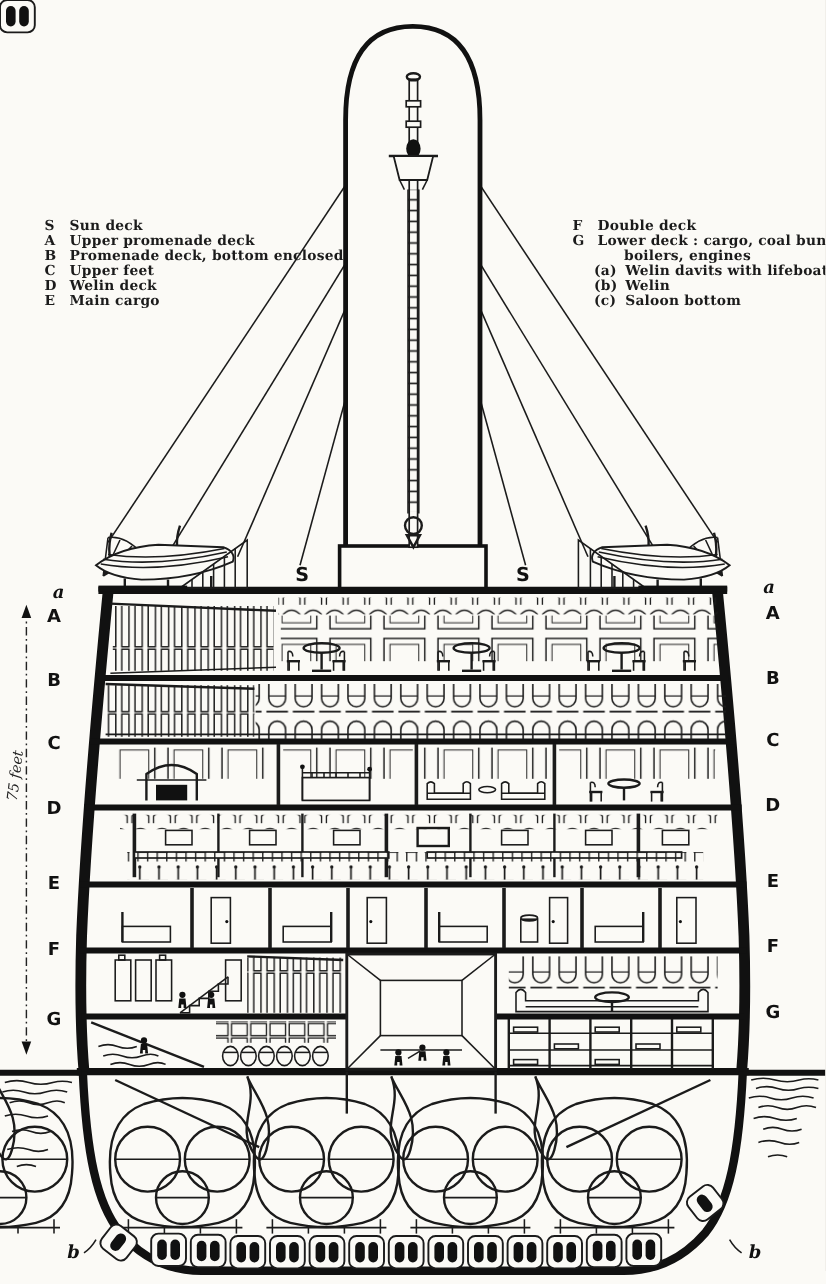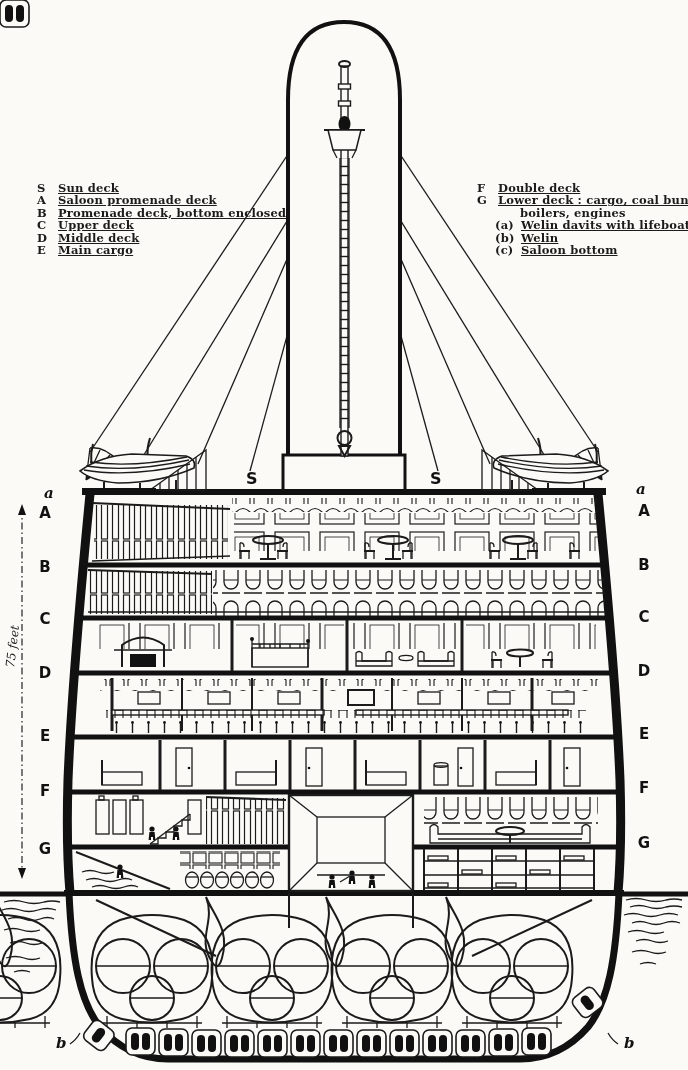--- a/index.html
+++ b/index.html
@@ -4,21 +4,21 @@
 <style>
   html,body{margin:0;padding:0;background:#e8e6e0;}
   .page{
     position:relative;width:688px;height:1070px;margin:0 auto;
     background:#fbfaf6;overflow:hidden;
     font-family:"DejaVu Serif","Liberation Serif",serif;color:#1b1b1b;
   }
   .legend{position:absolute;font-size:11.5px;font-weight:bold;line-height:12.4px;letter-spacing:.2px;}
   .legend .row{display:flex;}
   .legend .k{width:21px;flex:0 0 21px;}
-  .legend .lbl{white-space:nowrap;text-decoration:underline;}
+  .legend .lbl{white-space:nowrap;}
   .legend .cont{margin-left:43px;white-space:nowrap;}
   .legend .sub .k{width:26px;flex:0 0 26px;}
   .legend .sub{margin-left:18px;}
   svg text{font-family:"DejaVu Sans","Liberation Sans",sans-serif;}
   text.deckletter{font-size:15px;font-weight:bold;fill:#111;}
   text.slabel{font-size:16px;font-weight:bold;fill:#111;}
   text.ital{font-family:"DejaVu Serif","Liberation Serif",serif;font-style:italic;font-size:15px;fill:#111;font-weight:bold;}
   text.feet{font-family:"DejaVu Serif","Liberation Serif",serif;font-style:italic;font-size:12px;fill:#222;font-weight:normal;}
   .ink{stroke:#1b1b1b;fill:none;stroke-width:1.3;}
   .ink2{stroke:#1b1b1b;fill:none;stroke-width:2;}
@@ -31,33 +31,33 @@
 
 <div class="page">
 
   <div class="legend" style="left:37px;top:182px;">
     <div class="row">
         <span class="k">S</span>
         <span class="lbl">Sun deck</span>
       </div>
     <div class="row">
         <span class="k">A</span>
-        <span class="lbl">Saloon promenade deck</span>
+        <span class="lbl">Upper promenade deck</span>
       </div>
     <div class="row">
         <span class="k">B</span>
         <span class="lbl">Promenade deck, bottom enclosed</span>
       </div>
     <div class="row">
         <span class="k">C</span>
-        <span class="lbl">Upper deck</span>
+        <span class="lbl">Upper feet</span>
       </div>
     <div class="row">
         <span class="k">D</span>
-        <span class="lbl">Middle deck</span>
+        <span class="lbl">Welin deck</span>
       </div>
     <div class="row">
         <span class="k">E</span>
         <span class="lbl">Main cargo</span>
       </div>
   </div>
 
   <div class="legend" style="left:477px;top:182px;">
     <div class="row">
         <span class="k">F</span>

